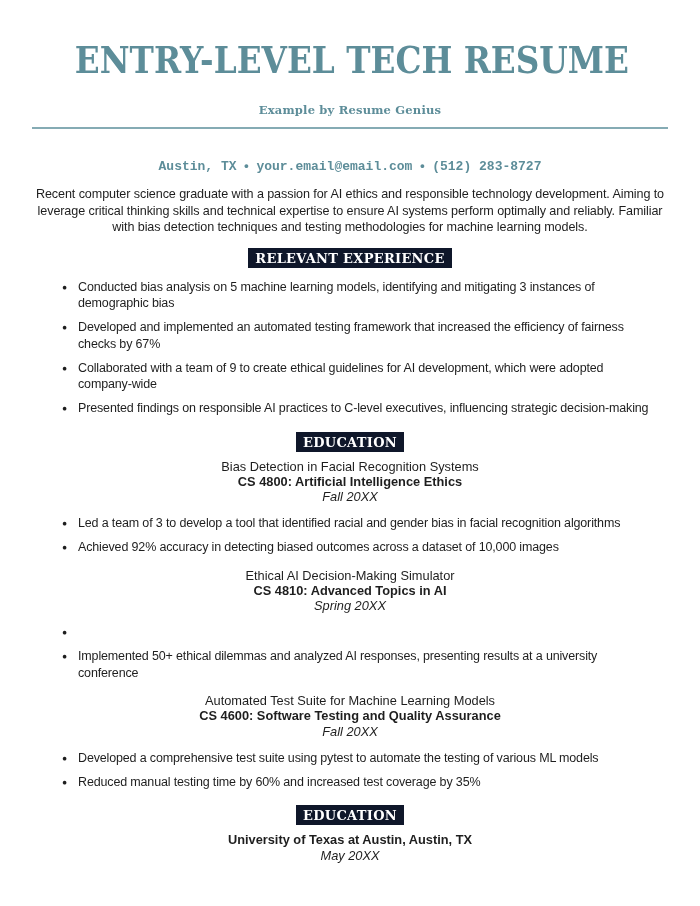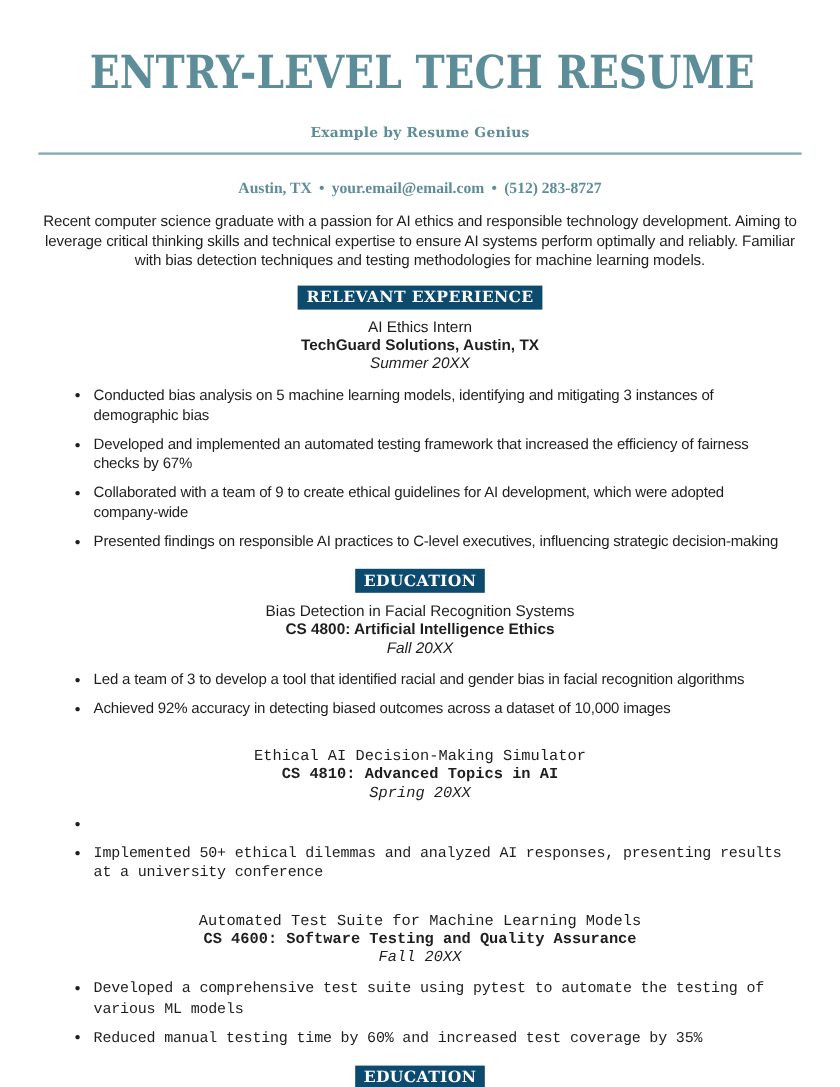--- a/index.html
+++ b/index.html
@@ -21,44 +21,44 @@
   }
   .resume-subtitle {
     text-align: center; margin-top: 24px;
     font-family: "DejaVu Serif", serif; font-weight: bold;
     font-size: 11.5px; line-height: 12px; letter-spacing: .2px;
     color: #5d8d99;
   }
   .divider { border: 0; border-top: 2px solid #85abb4; margin: 11px 2px 0 2px; }
 
   .contact-line {
-    text-align: center; margin-top: 20px;
-    font-family: Liberation Serif, serif; font-weight: bold;
+    text-align: center; margin-top: 30px;
+    font-family: Liberation Mono, monospace; font-weight: bold;
     font-size: 13px; line-height: 15px; color: #5d8d99;
   }
   .contact-line .sep { margin: 0 6px; }
 
   .summary {
     max-width: 630px; margin: 12px auto 0 auto; text-align: center;
     font-size: 12.6px; line-height: 16.5px; letter-spacing: -.1px;
   }
 
   .sec-head-row { text-align: center; margin-top: 15px; }
   section:first-of-type .sec-head-row { margin-top: 12px; }
   .sec-head {
     display: inline-block;
-    background: #0c4a6e; color: #ffffff;
+    background: #0f172a; color: #ffffff;
     font-family: "DejaVu Serif", serif; font-weight: bold;
     font-size: 13px; line-height: 13px; letter-spacing: .3px;
     padding: 4px 7px 3px 7px;
     text-align: right;
   }
 
   .entry-block { margin-top: 0; }
-  .entry-block + .entry-block { margin-top: 24px; font-family: Liberation Mono, monospace; }
+  .entry-block + .entry-block { margin-top: 12px; }
   .entry-head { text-align: center; margin-top: 7px; font-size: 12.8px; line-height: 15.2px; }
   .entry-sub { font-weight: bold; }
   .entry-date { font-style: italic; }
 
   ul.bullets { list-style: none; margin: 11px 0 0 0; padding: 0 12px 0 32px; }
   ul.bullets li {
     display: flex; align-items: flex-start;
     margin-bottom: 7.5px;
     font-size: 12.5px; line-height: 16.5px; letter-spacing: -.15px;
   }
@@ -81,25 +81,20 @@
   <div class="contact-line">
     <span>Austin, TX</span><span class="sep">•</span><span>your.email@email.com</span><span class="sep">•</span><span>(512) 283-8727</span>
   </div>
 
   <p class="summary">Recent computer science graduate with a passion for AI ethics and responsible technology development. Aiming to leverage critical thinking skills and technical expertise to ensure AI systems perform optimally and reliably. Familiar with bias detection techniques and testing methodologies for machine learning models.</p>
 
   <div id="sections-root">
       <section>
         <div class="sec-head-row"><span class="sec-head">RELEVANT EXPERIENCE</span></div>
         <div class="entry-block">
-          <div class="entry-head">
-            <div class="entry-title">AI Ethics Intern</div>
-            <div class="entry-sub">TechGuard Solutions, Austin, TX</div>
-            <div class="entry-date">Summer 20XX</div>
-          </div>
           <ul class="bullets">
             <li>
               <span class="dot">●</span>
               <span class="txt">Conducted bias analysis on 5 machine learning models, identifying and mitigating 3 instances of demographic bias</span>
             </li>
             <li>
               <span class="dot">●</span>
               <span class="txt">Developed and implemented an automated testing framework that increased the efficiency of fairness checks by 67%</span>
             </li>
             <li>

